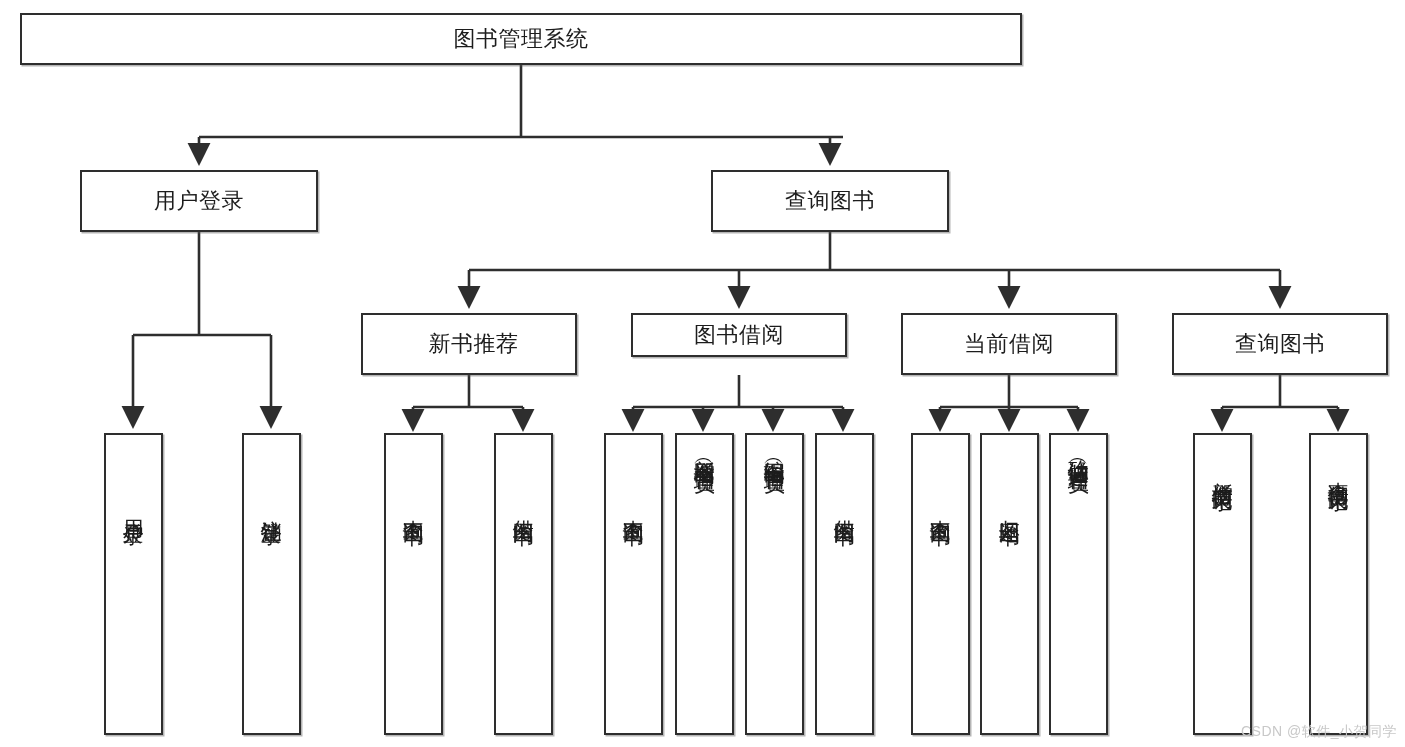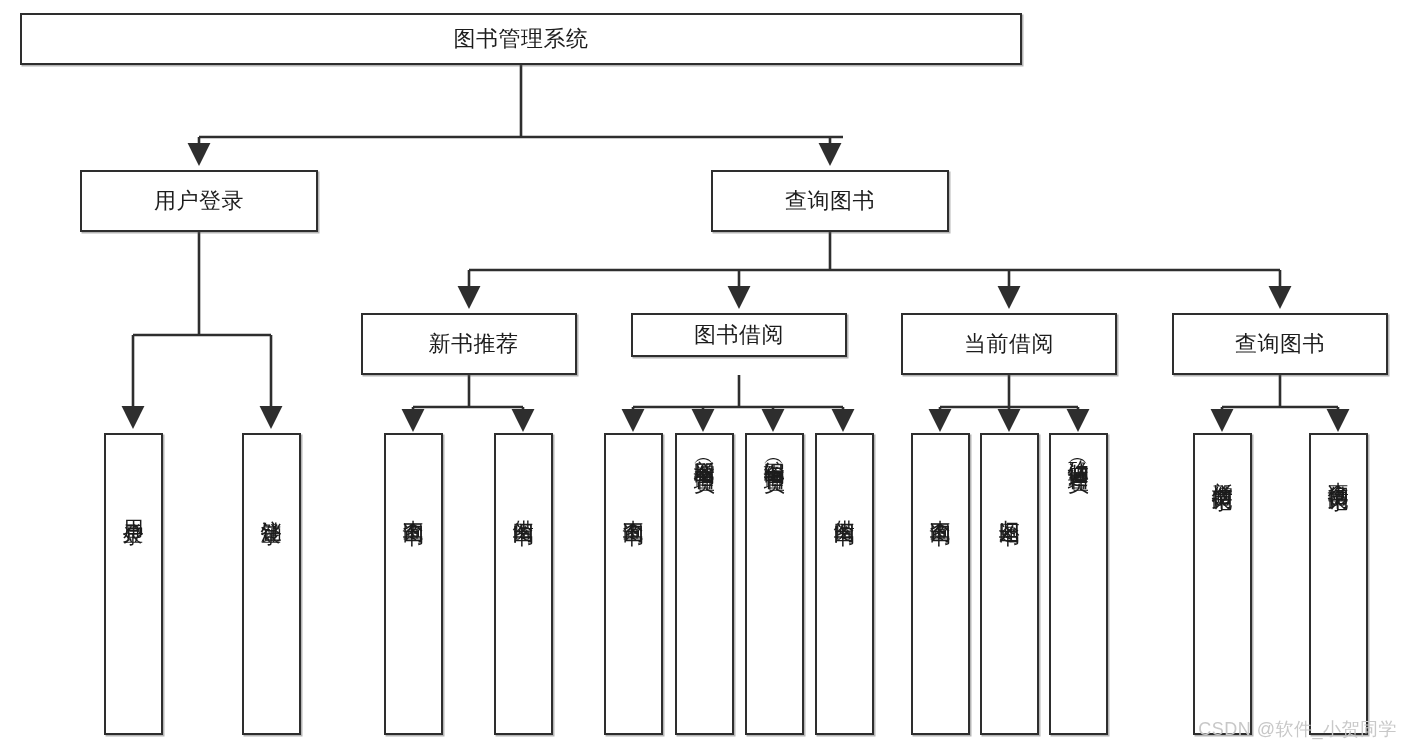--- a/index.html
+++ b/index.html
@@ -58,21 +58,21 @@
     text-orientation: upright;
     font-size: 21px;
     line-height: 1.22;
     letter-spacing: 2px;
     text-align: start;
   }
   .watermark {
     position: absolute;
     right: 8px;
     bottom: 6px;
-    font-size: 18px;
+    font-size: 14px;
     color: #c8c8c8;
     white-space: nowrap;
     letter-spacing: 0.5px;
   }
 </style>
 </head>
 <body>
 
 <div id="canvas">
 

